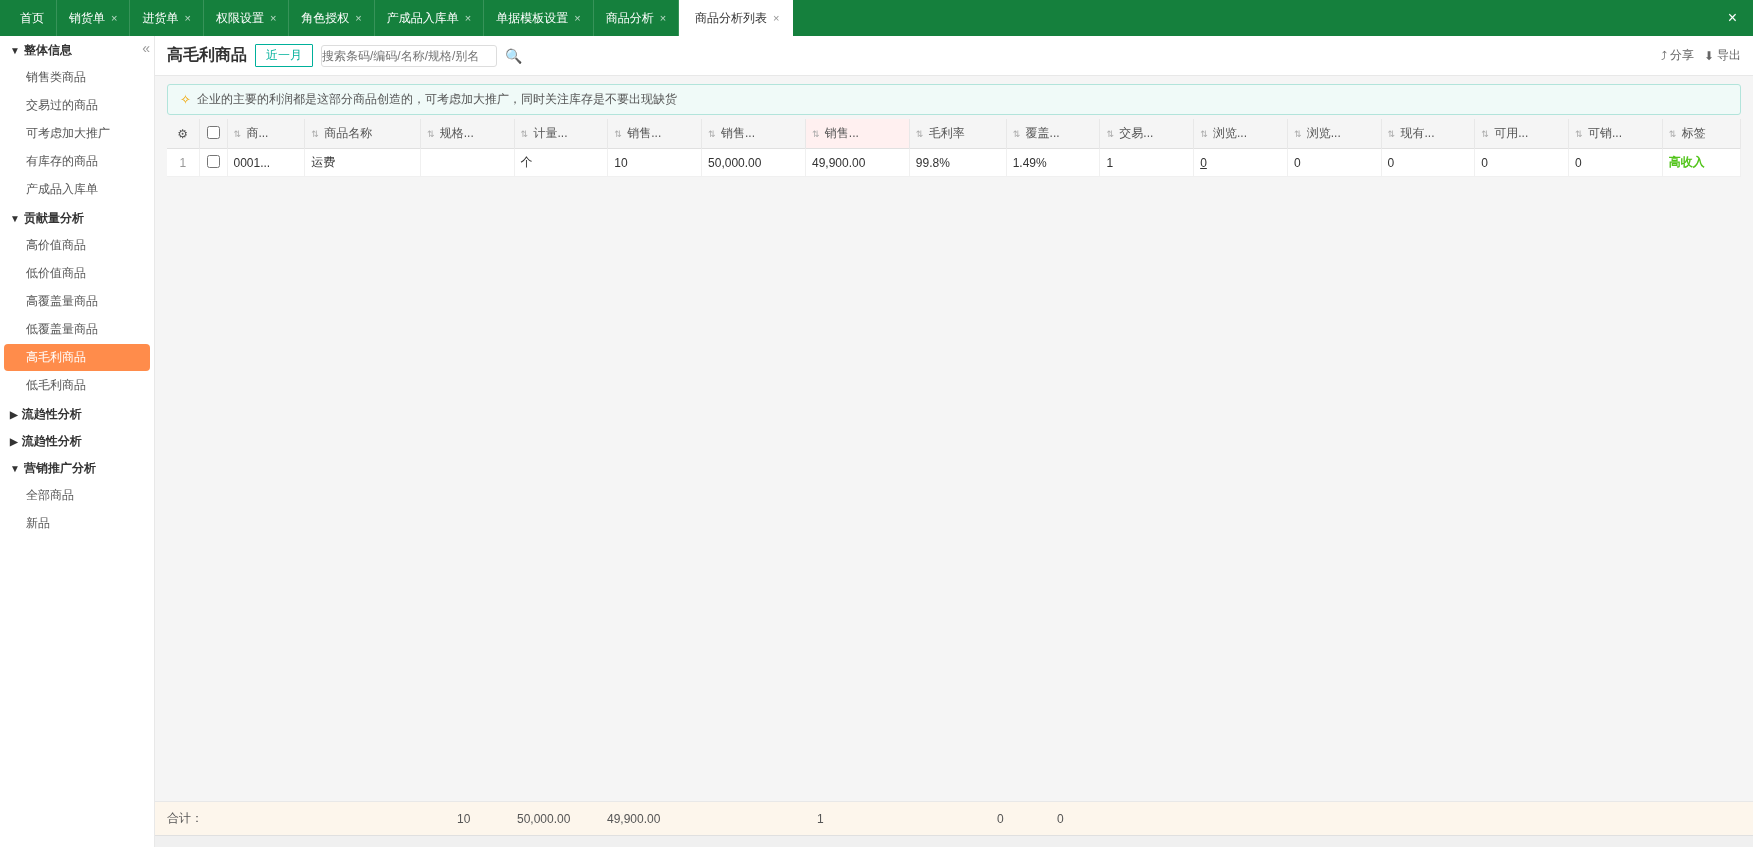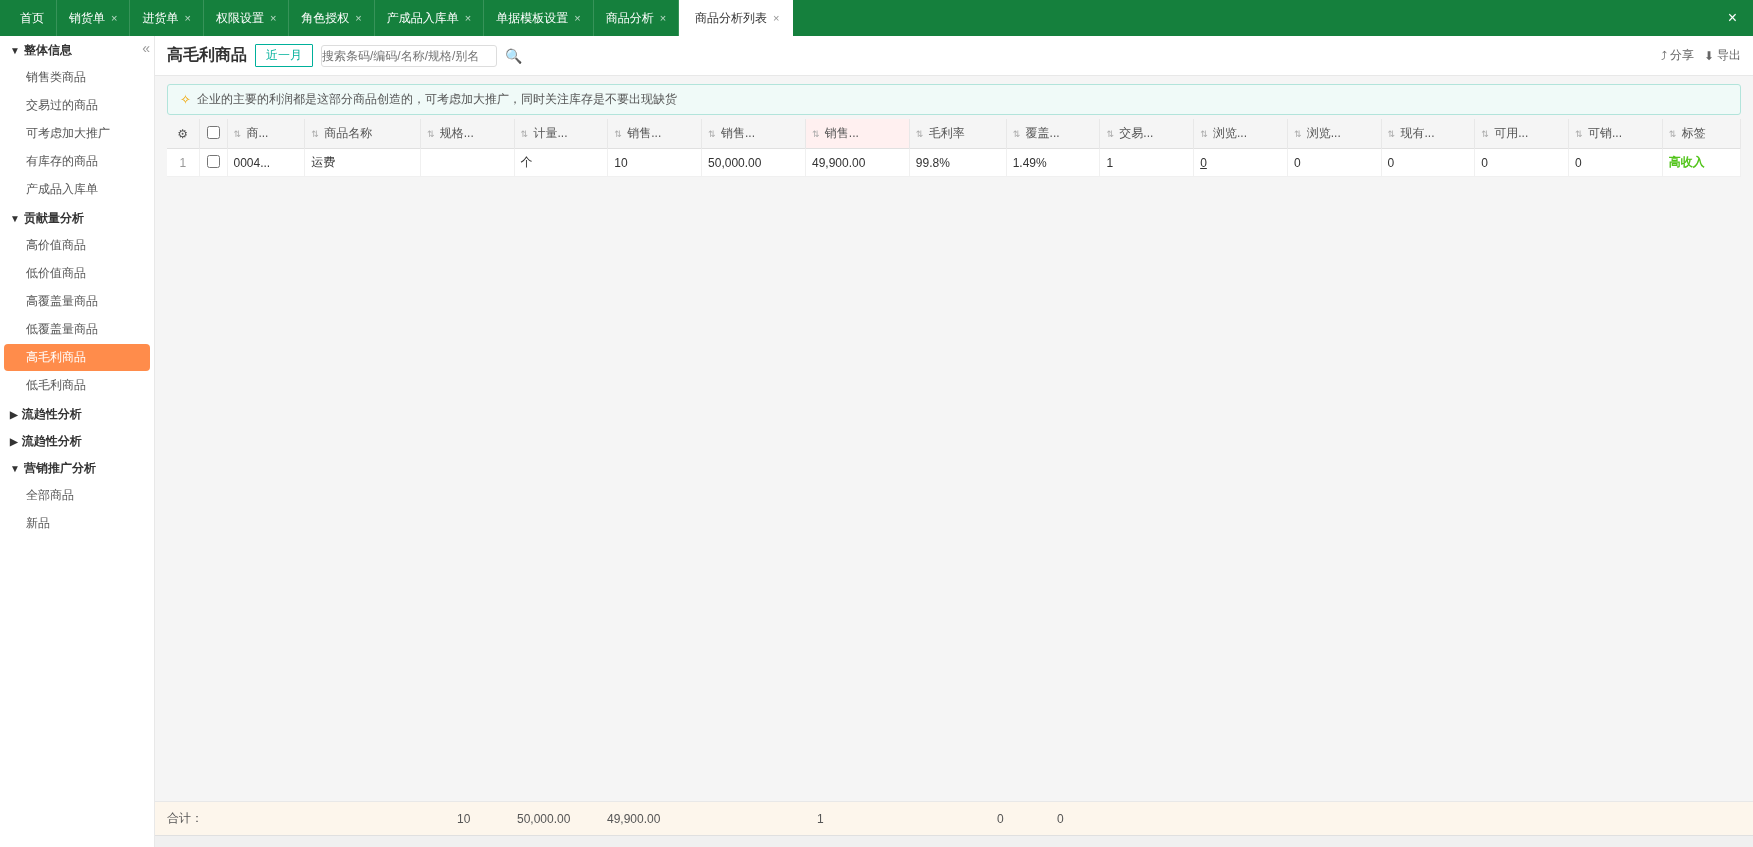--- a/index.html
+++ b/index.html
@@ -457,21 +457,21 @@
               <span>标签</span>
             </th>
           </tr>
         </thead>
         <tbody>
           <tr>
             <td class="col-num">1</td>
             <td style="text-align:center;">
               <input type="checkbox" class="cb" style="">
             </td>
-            <td>0004...</td>
+            <td>0001...</td>
             <td>运费</td>
             <td></td>
             <td>个</td>
             <td>10</td>
             <td>50,000.00</td>
             <td>49,900.00</td>
             <td>99.8%</td>
             <td>1.49%</td>
             <td>1</td>
             <td>

